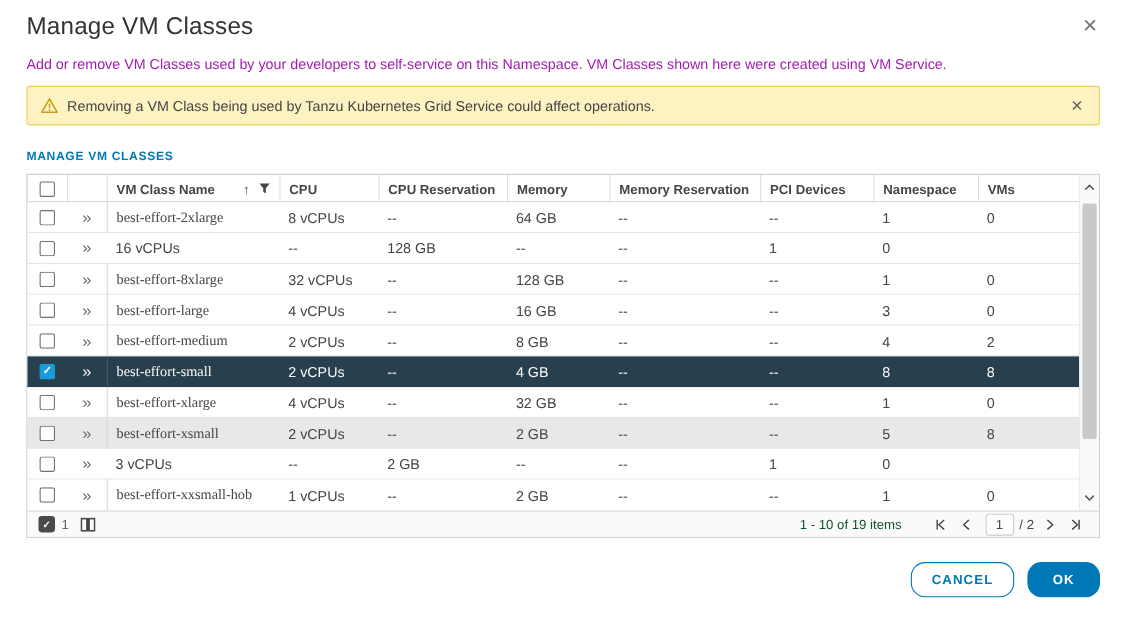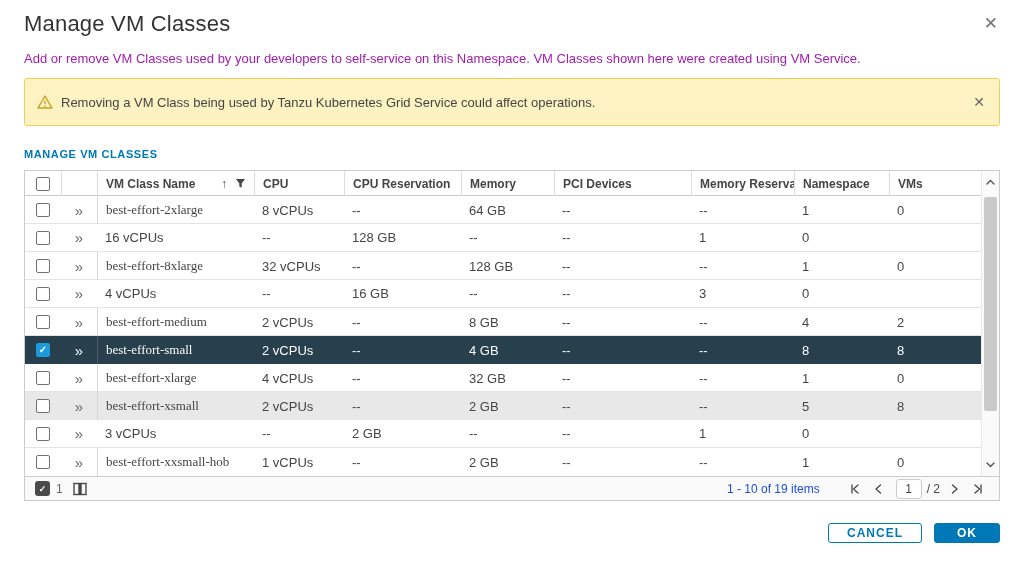--- a/index.html
+++ b/index.html
@@ -18,21 +18,21 @@
   .dialog-close { font-size: 17px; color: #727679; cursor: pointer; line-height: 1; padding: 4px 2px; font-weight: 300; }
 
   .dialog-desc { margin-top: 14px; font-size: 13px; color: #a21caf; }
 
   
   .alert {
     margin-top: 12px;
     background: #fdf2c1;
     border: 1px solid #edd057;
     border-radius: 3px;
-    height: 48px;
+    height: 36px;
     display: flex; align-items: center;
     padding: 0 10px 0 12px;
     font-size: 13px; color: #454545;
   }
   .warn-icon { width: 16px; height: 16px; margin-right: 8px; flex: 0 0 auto; }
   .alert-text { flex: 1 1 auto; }
   .alert-close { color: #666; font-size: 14px; cursor: pointer; padding: 2px 4px; font-weight: 300; }
 
   .section-label { margin-top: 22px; font-size: 11px; font-weight: 700; color: #0079b8; letter-spacing: 0.6px; cursor: pointer; }
 
@@ -86,32 +86,32 @@
     display: flex; align-items: center; padding: 0 8px; font-size: 12px; color: #454545;
   }
   .sel-count-icon {
     width: 15px; height: 15px; background: #4a4a4a; border-radius: 3px;
     display: inline-flex; align-items: center; justify-content: center; margin: 0 6px 0 2px; cursor: pointer;
   }
   .sel-count-icon::after { content: "✓"; color: #fff; font-size: 9px; font-weight: 700; }
   .sel-count-num { color: #666; margin-right: 10px; }
   .columns-icon { width: 14px; height: 14px; cursor: pointer; }
   .dg-footer .spacer { flex: 1; }
-  .footer-range { color: #1d4ed8; margin-right: 22px; }
+  .footer-range { color: #14532d; margin-right: 22px; }
   .pg-btn { border: none; background: transparent; color: #454545; cursor: pointer; padding: 0 7px; display: inline-flex; align-items: center; }
   .pg-btn svg { display: block; }
   .page-box {
     width: 26px; height: 20px; border: 1px solid #cccccc; border-radius: 3px; background: #fff;
     text-align: center; font-size: 12px; color: #454545; margin: 0 5px 0 7px; font-family: "Liberation Sans", sans-serif;
   }
   .page-total { color: #454545; margin-right: 4px; }
 
   
   .actions { margin-top: 22px; display: flex; justify-content: flex-end; gap: 12px; }
-  .btn { height: 20px; border-radius: 3px; font-size: 12px; font-weight: 700; letter-spacing: 1px; cursor: pointer; font-family: "Liberation Sans", sans-serif; }
+  .btn { height: 32px; border-radius: 13px; font-size: 12px; font-weight: 700; letter-spacing: 1px; cursor: pointer; font-family: "Liberation Sans", sans-serif; }
   .btn-outline { background: #fff; border: 1px solid #0079b8; color: #0079b8; padding: 0 18px; }
   .btn-primary { background: #0077b6; border: 1px solid #0077b6; color: #fff; padding: 0 22px; }
 </style>
 </head>
 <body>
 
 <div class="dialog">
 
   <div class="dialog-header">
     <h1 class="dialog-title">Manage VM Classes</h1>
@@ -144,22 +144,22 @@
           <span>VM Class Name</span>
           <span class="spacer"></span>
           <span class="sort-arrow">↑</span>
           <svg class="filter-icon" viewBox="0 0 12 12">
             <path d="M1 1 H11 L7.3 5.6 V10.6 L4.7 9.2 V5.6 Z" fill="#454545"></path>
           </svg>
         </div>
         <div class="hcell">CPU</div>
         <div class="hcell">CPU Reservation</div>
         <div class="hcell">Memory</div>
+        <div class="hcell">Memory Reservation</div>
         <div class="hcell">PCI Devices</div>
-        <div class="hcell">Memory Reservation</div>
         <div class="hcell">Namespace</div>
         <div class="hcell">VMs</div>
       </div>
 
       <div id="table-body">
           <div class="dg-grid-row dg-row">
     <div class="cell cbx-cell" style="padding:0;">
       <span class="checkbox"></span>
     </div>
     <div class="cell expand-cell">
@@ -205,20 +205,21 @@
     <div class="cell">1</div>
     <div class="cell">0</div>
   </div>
           <div class="dg-grid-row dg-row">
     <div class="cell cbx-cell" style="padding:0;">
       <span class="checkbox"></span>
     </div>
     <div class="cell expand-cell">
       <span class="expand-icon">»</span>
     </div>
+    <div class="cell name-cell">best-effort-large</div>
     <div class="cell">4 vCPUs</div>
     <div class="cell">--</div>
     <div class="cell">16 GB</div>
     <div class="cell">--</div>
     <div class="cell">--</div>
     <div class="cell">3</div>
     <div class="cell">0</div>
   </div>
           <div class="dg-grid-row dg-row">
     <div class="cell cbx-cell" style="padding:0;">

